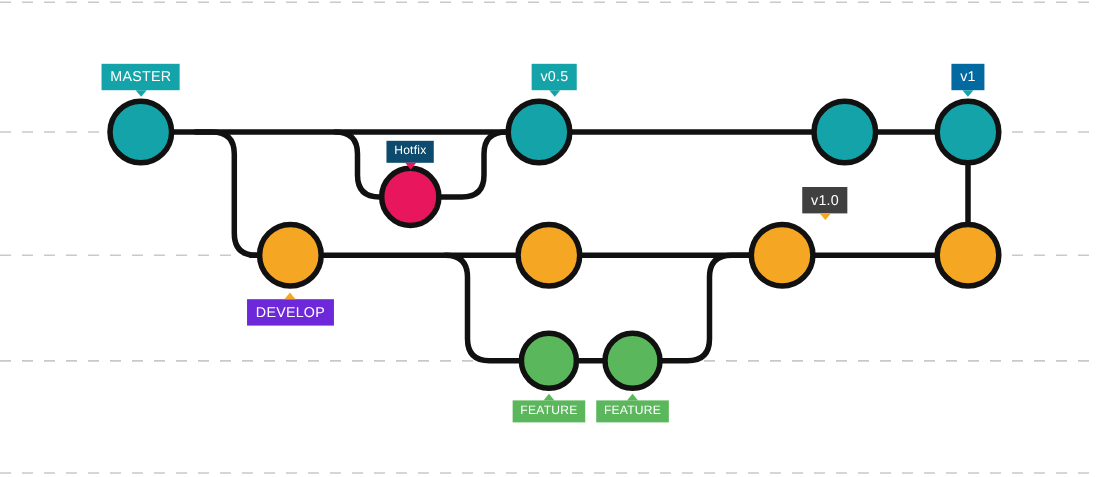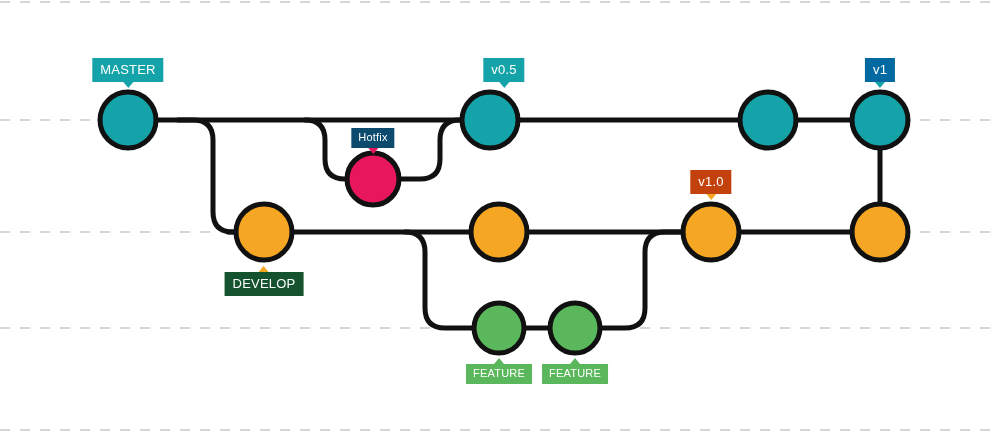--- a/index.html
+++ b/index.html
@@ -96,19 +96,19 @@
         <circle cx="499" cy="328" r="25" fill="#5bb75b" stroke="#111111" stroke-width="5"></circle>
         <circle cx="575" cy="328" r="25" fill="#5bb75b" stroke="#111111" stroke-width="5"></circle>
       </g>
   </svg>
 
   <div id="label-layer">
       <div class="tag below" style="left: 128px; top: 58px; background: rgb(20, 163, 168); color: rgb(20, 163, 168);"><span style="color: rgb(255, 255, 255);">MASTER</span><span class="ptr"></span></div>
       <div class="tag below small" style="left: 373px; top: 128px; background: #0c4a6e; color: rgb(232, 23, 93);"><span style="color: rgb(255, 255, 255);">Hotfix</span><span class="ptr"></span></div>
       <div class="tag below" style="left: 490px; top: 58px; background: rgb(20, 163, 168); color: rgb(20, 163, 168); margin-left: 14px;"><span style="color: rgb(255, 255, 255);">v0.5</span><span class="ptr"></span></div>
       <div class="tag below" style="left: 880px; top: 58px; background: #0369a1; color: rgb(20, 163, 168);"><span style="color: rgb(255, 255, 255);">v1</span><span class="ptr"></span></div>
-      <div class="tag above" style="left: 264px; top: 272px; background: #14532d; color: rgb(245, 166, 35);"><span style="color: rgb(255, 255, 255);">DEVELOP</span><span class="ptr"></span></div>
-      <div class="tag below" style="left: 711px; top: 170px; background: #c2410c; color: rgb(245, 166, 35);"><span style="color: rgb(255, 255, 255);">v1.0</span><span class="ptr"></span></div>
+      <div class="tag above" style="left: 264px; top: 272px; background: #6d28d9; color: rgb(245, 166, 35);"><span style="color: rgb(255, 255, 255);">DEVELOP</span><span class="ptr"></span></div>
+      <div class="tag below" style="left: 750px; top: 170px; background: #404040; color: rgb(245, 166, 35);"><span style="color: rgb(255, 255, 255);">v1.0</span><span class="ptr"></span></div>
       <div class="tag above small" style="left: 499px; top: 364px; background: rgb(91, 183, 91); color: rgb(91, 183, 91);"><span style="color: rgb(255, 255, 255);">FEATURE</span><span class="ptr"></span></div>
       <div class="tag above small" style="left: 575px; top: 364px; background: rgb(91, 183, 91); color: rgb(91, 183, 91);"><span style="color: rgb(255, 255, 255);">FEATURE</span><span class="ptr"></span></div>
     </div>
 
 </div>
 
 </body></html>

